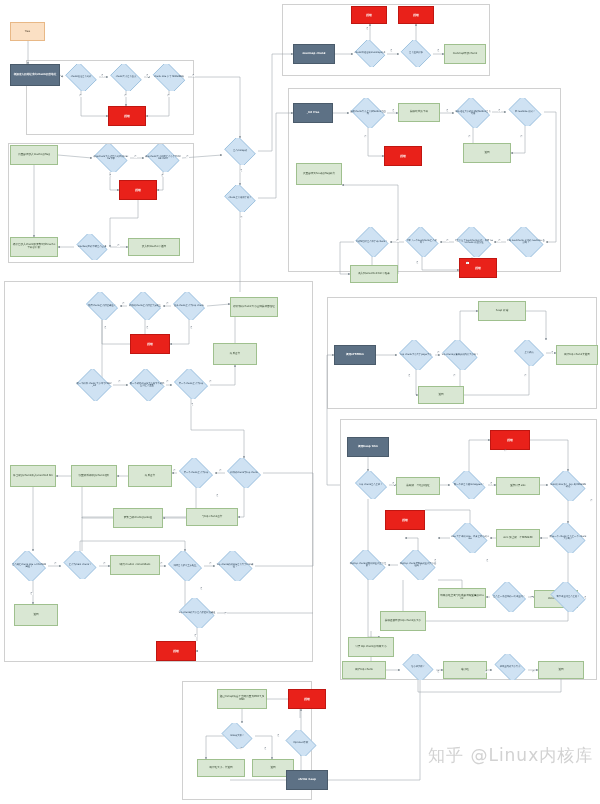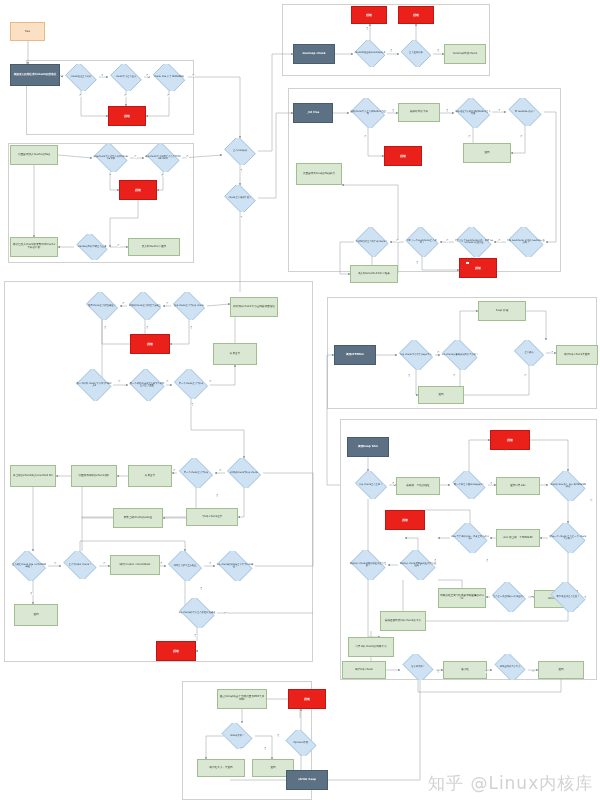--- a/index.html
+++ b/index.html
@@ -681,14 +681,14 @@
       <span class="elabel" style="left: 530px; top: 597px;">否</span>
       <span class="elabel" style="left: 584px; top: 597px;">是</span>
       <span class="elabel" style="left: 437px; top: 671px;">是</span>
       <span class="elabel" style="left: 485px; top: 671px;">是</span>
       <span class="elabel" style="left: 532px; top: 671px;">否</span>
       <span class="elabel" style="left: 277px; top: 735px;">是</span>
       <span class="elabel" style="left: 240px; top: 748px;">否</span>
       <span class="elabel" style="left: 264px; top: 748px;">是</span>
     </div>
 
-  <div class="watermark" style="left:428px;top:772px;">知乎 @Linux内核库</div>
+  <div class="watermark" style="left:428px;top:744px;">知乎 @Linux内核库</div>
 </div>
 
 </body></html>

